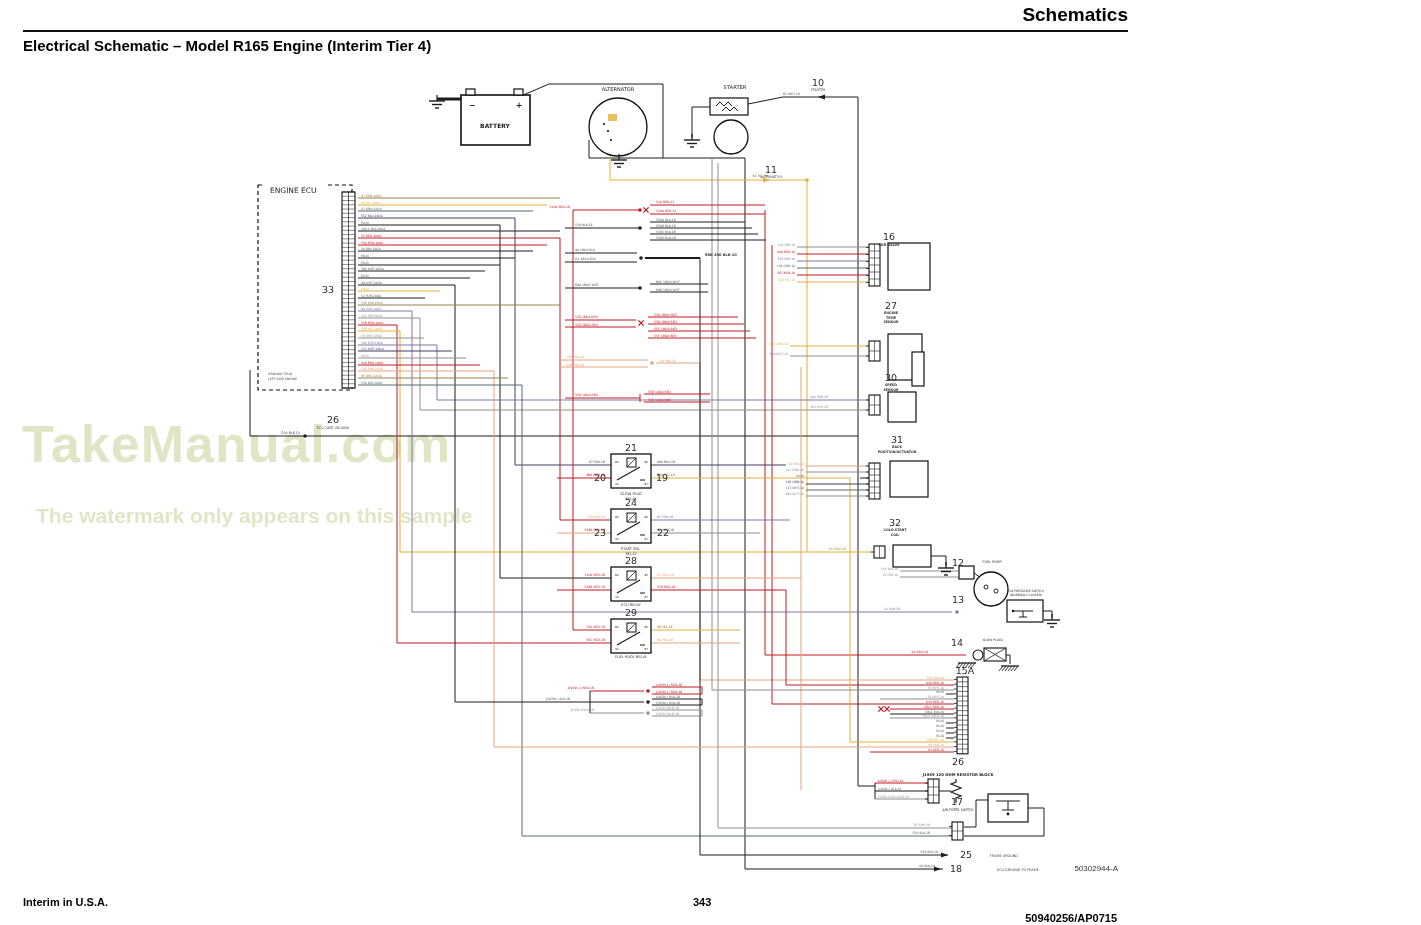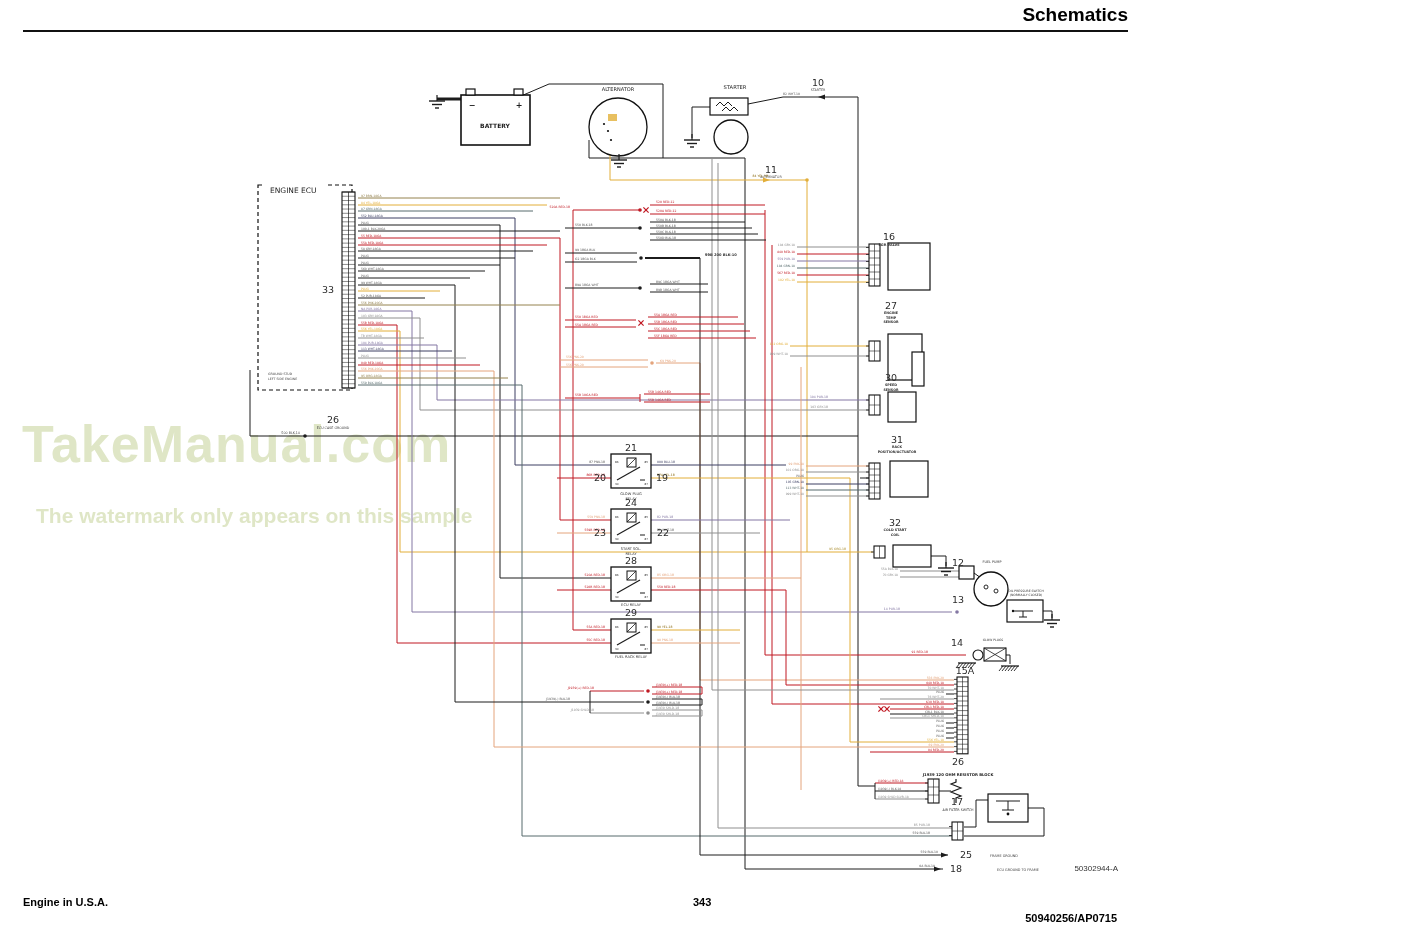--- a/index.html
+++ b/index.html
@@ -18,20 +18,21 @@
   svg.schem{position:absolute;left:0;top:0;z-index:2;}
   .wm-layer{z-index:1;}
 </style>
 </head>
 <body>
 
 <div class="page">
 
   <div class="hdr-title">Schematics</div>
   <div class="hdr-rule"></div>
+  <div class="sec-title">Electrical Schematic – Model R165 Engine (Interim Tier 4)</div>
 
   <div class="wm-layer">
     <div class="wm1">TakeManual.com</div>
     <div class="wm2">The watermark only appears on this sample</div>
   </div>
 
   <svg id="schem" class="schem" width="1421" height="925" viewBox="0 0 1421 925">
       <polyline points="437,99 462,99" fill="none" stroke="#1c1c1c" stroke-width="3" stroke-linejoin="miter" stroke-linecap="butt"></polyline>
       <polyline points="521,96 549,84 663,84 663,158" fill="none" stroke="#1c1c1c" stroke-width="1" stroke-linejoin="miter" stroke-linecap="butt"></polyline>
       <polyline points="589,140 589,158 745,158" fill="none" stroke="#1c1c1c" stroke-width="1" stroke-linejoin="miter" stroke-linecap="butt"></polyline>
@@ -629,16 +630,16 @@
       <text x="958" y="603" font-size="9.5" fill="#2b2b2b" text-anchor="middle" font-family="&quot;DejaVu Sans&quot;,sans-serif" font-weight="normal">13</text>
       <text x="957" y="646" font-size="9.5" fill="#2b2b2b" text-anchor="middle" font-family="&quot;DejaVu Sans&quot;,sans-serif" font-weight="normal">14</text>
       <text x="965" y="674" font-size="9.5" fill="#2b2b2b" text-anchor="middle" font-family="&quot;DejaVu Sans&quot;,sans-serif" font-weight="normal">15A</text>
       <text x="958" y="765" font-size="9.5" fill="#2b2b2b" text-anchor="middle" font-family="&quot;DejaVu Sans&quot;,sans-serif" font-weight="normal">26</text>
       <text x="957" y="805" font-size="9.5" fill="#2b2b2b" text-anchor="middle" font-family="&quot;DejaVu Sans&quot;,sans-serif" font-weight="normal">17</text>
       <text x="966" y="858" font-size="9.5" fill="#2b2b2b" text-anchor="middle" font-family="&quot;DejaVu Sans&quot;,sans-serif" font-weight="normal">25</text>
       <text x="956" y="872" font-size="9.5" fill="#2b2b2b" text-anchor="middle" font-family="&quot;DejaVu Sans&quot;,sans-serif" font-weight="normal">18</text>
     </svg>
 
   <div class="docnum">50302944-A</div>
-  <div class="ft ft-l">Engine in U.S.A.</div>
+  <div class="ft ft-l">Interim in U.S.A.</div>
   <div class="ft ft-c">343</div>
   <div class="ft ft-r">50940256/AP0715</div>
 </div>
 
 </body></html>

